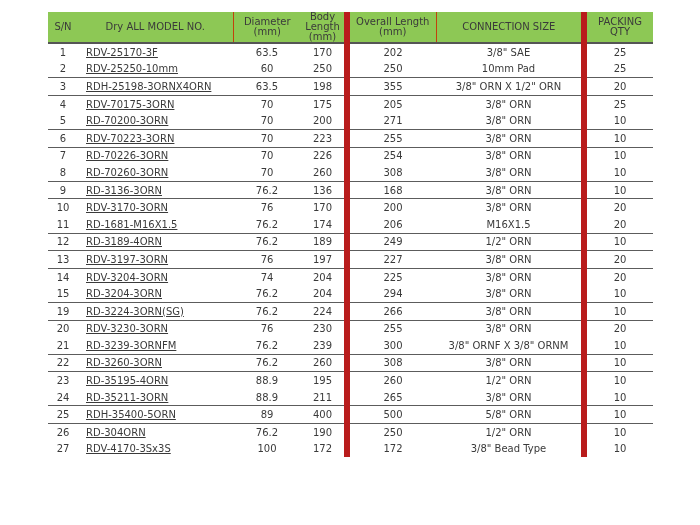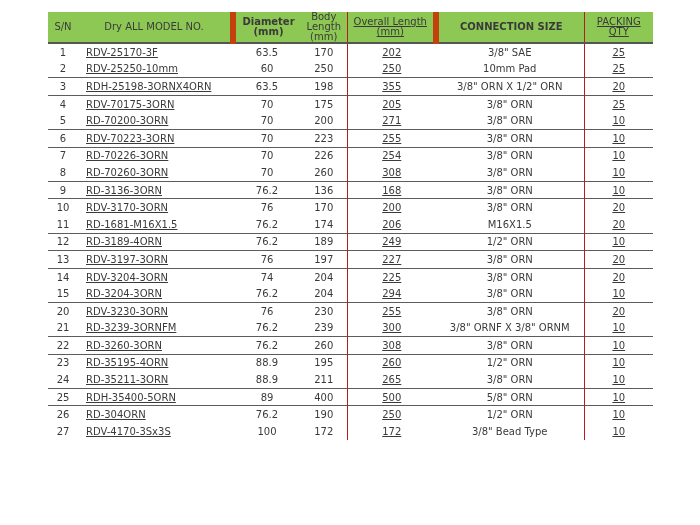--- a/index.html
+++ b/index.html
@@ -1,22 +1,22 @@
 <!DOCTYPE html>
 <html><head>
 <meta charset="utf-8">
 <style>
   html, body { margin: 0; padding: 0; background: #ffffff; }
   body { width: 700px; height: 525px; position: relative; overflow: hidden;
          font-family: "DejaVu Sans", sans-serif; color: #333; }
   .tbl { position: absolute; left: 48px; top: 12px; width: 605px; border-collapse: collapse; table-layout: fixed; }
   .tbl th { background: #8dc855; color: #3a3a3a; font-weight: normal; font-size: 10px; line-height: 10px;
             height: 30px; padding: 0; text-align: center; vertical-align: middle; border-bottom: 2px solid #555; }
-  .tbl th.sep-l, .tbl td.sep-l { border-left: 1px solid #b91c1c; text-decoration: underline; }
-  .tbl th.hsep { border-left: 6px solid #c2410c; font-weight: bold; }
+  .tbl th.sep-l, .tbl td.sep-l { border-left: 6px solid #b91c1c; }
+  .tbl th.hsep { border-left: 1px solid #c2410c; }
   .tbl td { font-size: 10px; height: 16.6px; padding: 0; text-align: center; vertical-align: middle; color: #3a3a3a; white-space: nowrap; }
   .tbl td.left { text-align: left; padding-left: 8px; text-decoration: underline; }
   .tbl tr.grp td { border-top: 1.5px solid #5c5c5c; }
   .c-sn { width: 30px; }
   .c-model { width: 155px; }
   .c-dia { width: 68px; }
   .c-body { width: 46px; }
   .c-overall { width: 89px; }
   .c-conn { width: 148px; }
   .c-qty { width: 69px; }
@@ -175,20 +175,29 @@
       <tr>
         <td>15</td>
         <td class="left">RD-3204-3ORN</td>
         <td>76.2</td>
         <td>204</td>
         <td class="sep-l">294</td>
         <td>3/8" ORN</td>
         <td class="sep-l">10</td>
       </tr>
       <tr class="grp">
+        <td>19</td>
+        <td class="left">RD-3224-3ORN(SG)</td>
+        <td>76.2</td>
+        <td>224</td>
+        <td class="sep-l">266</td>
+        <td>3/8" ORN</td>
+        <td class="sep-l">10</td>
+      </tr>
+      <tr class="grp">
         <td>20</td>
         <td class="left">RDV-3230-3ORN</td>
         <td>76</td>
         <td>230</td>
         <td class="sep-l">255</td>
         <td>3/8" ORN</td>
         <td class="sep-l">20</td>
       </tr>
       <tr>
         <td>21</td>

